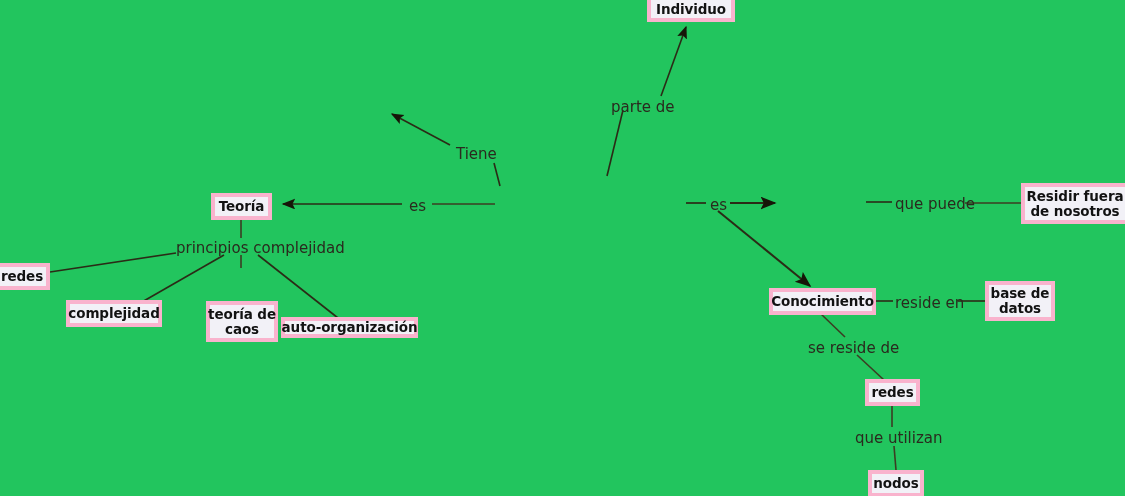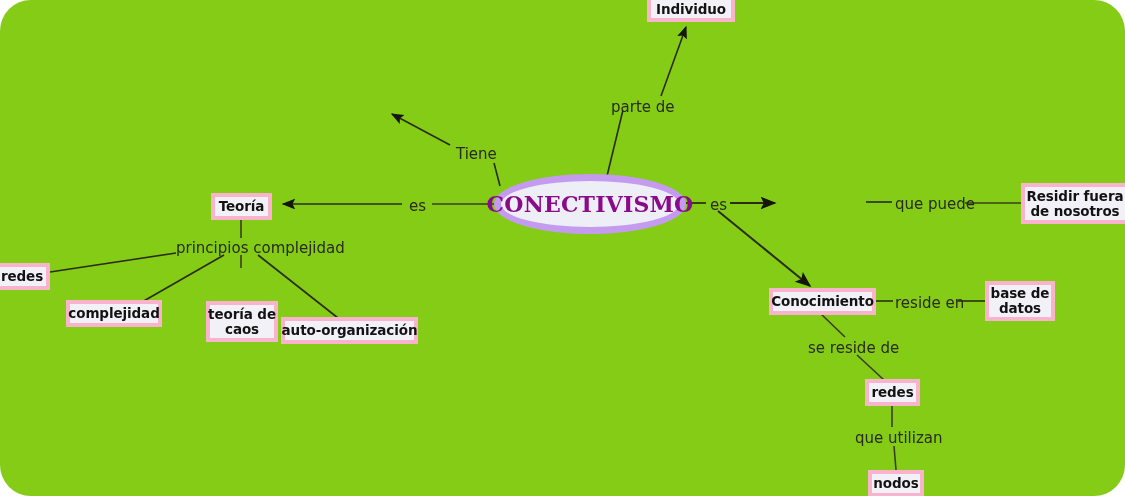--- a/index.html
+++ b/index.html
@@ -9,22 +9,21 @@
   body {
     width: 1125px;
     height: 496px;
     overflow: hidden;
     font-family: "DejaVu Sans", "Liberation Sans", sans-serif;
   }
   #canvas {
     position: relative;
     width: 1125px;
     height: 496px;
-    background: #84cc16;
-    border-radius: 31px;
+    background: #22c55e;
   }
   #edges {
     position: absolute;
     left: 0;
     top: 0;
     width: 1125px;
     height: 496px;
   }
   .node {
     position: absolute;
@@ -119,23 +118,20 @@
 
   <div class="node" style="left:647px; top:-4px; width:88px; height:26px;">
     <span>Individuo</span>
   </div>
 
 
   <div class="node" style="left:211px; top:193px; width:61px; height:27px;">
     <span>Teoría</span>
   </div>
 
-  <div class="central" style="left:494px; top:174px; width:192px; height:60px;">
-    <span>CONECTIVISMO</span>
-  </div>
 
 
   <div class="node" style="left:1021px; top:183px; width:108px; height:41px;">
     <span>Residir fuera
 de nosotros</span>
   </div>
 
   <div class="node" style="left:985px; top:281px; width:70px; height:40px;">
     <span>base de
 datos</span>
@@ -159,21 +155,21 @@
 
   <div class="node" style="left:66px; top:300px; width:96px; height:27px;">
     <span>complejidad</span>
   </div>
 
   <div class="node" style="left:206px; top:257px; width:72px; height:41px;margin-top:44px;">
     <span>teoría de
 caos</span>
   </div>
 
-  <div class="node" style="left:281px; top:317px; width:137px; height:27px;">
+  <div class="node" style="left:281px; top:317px; width:137px; height:21px;">
     <span>auto-organización</span>
   </div>
 
   <div class="linklabel" style="left:611px; top:98px;">
     <span>parte de</span>
   </div>
 
   <div class="linklabel" style="left:456px; top:145px;">
     <span>Tiene</span>
   </div>

